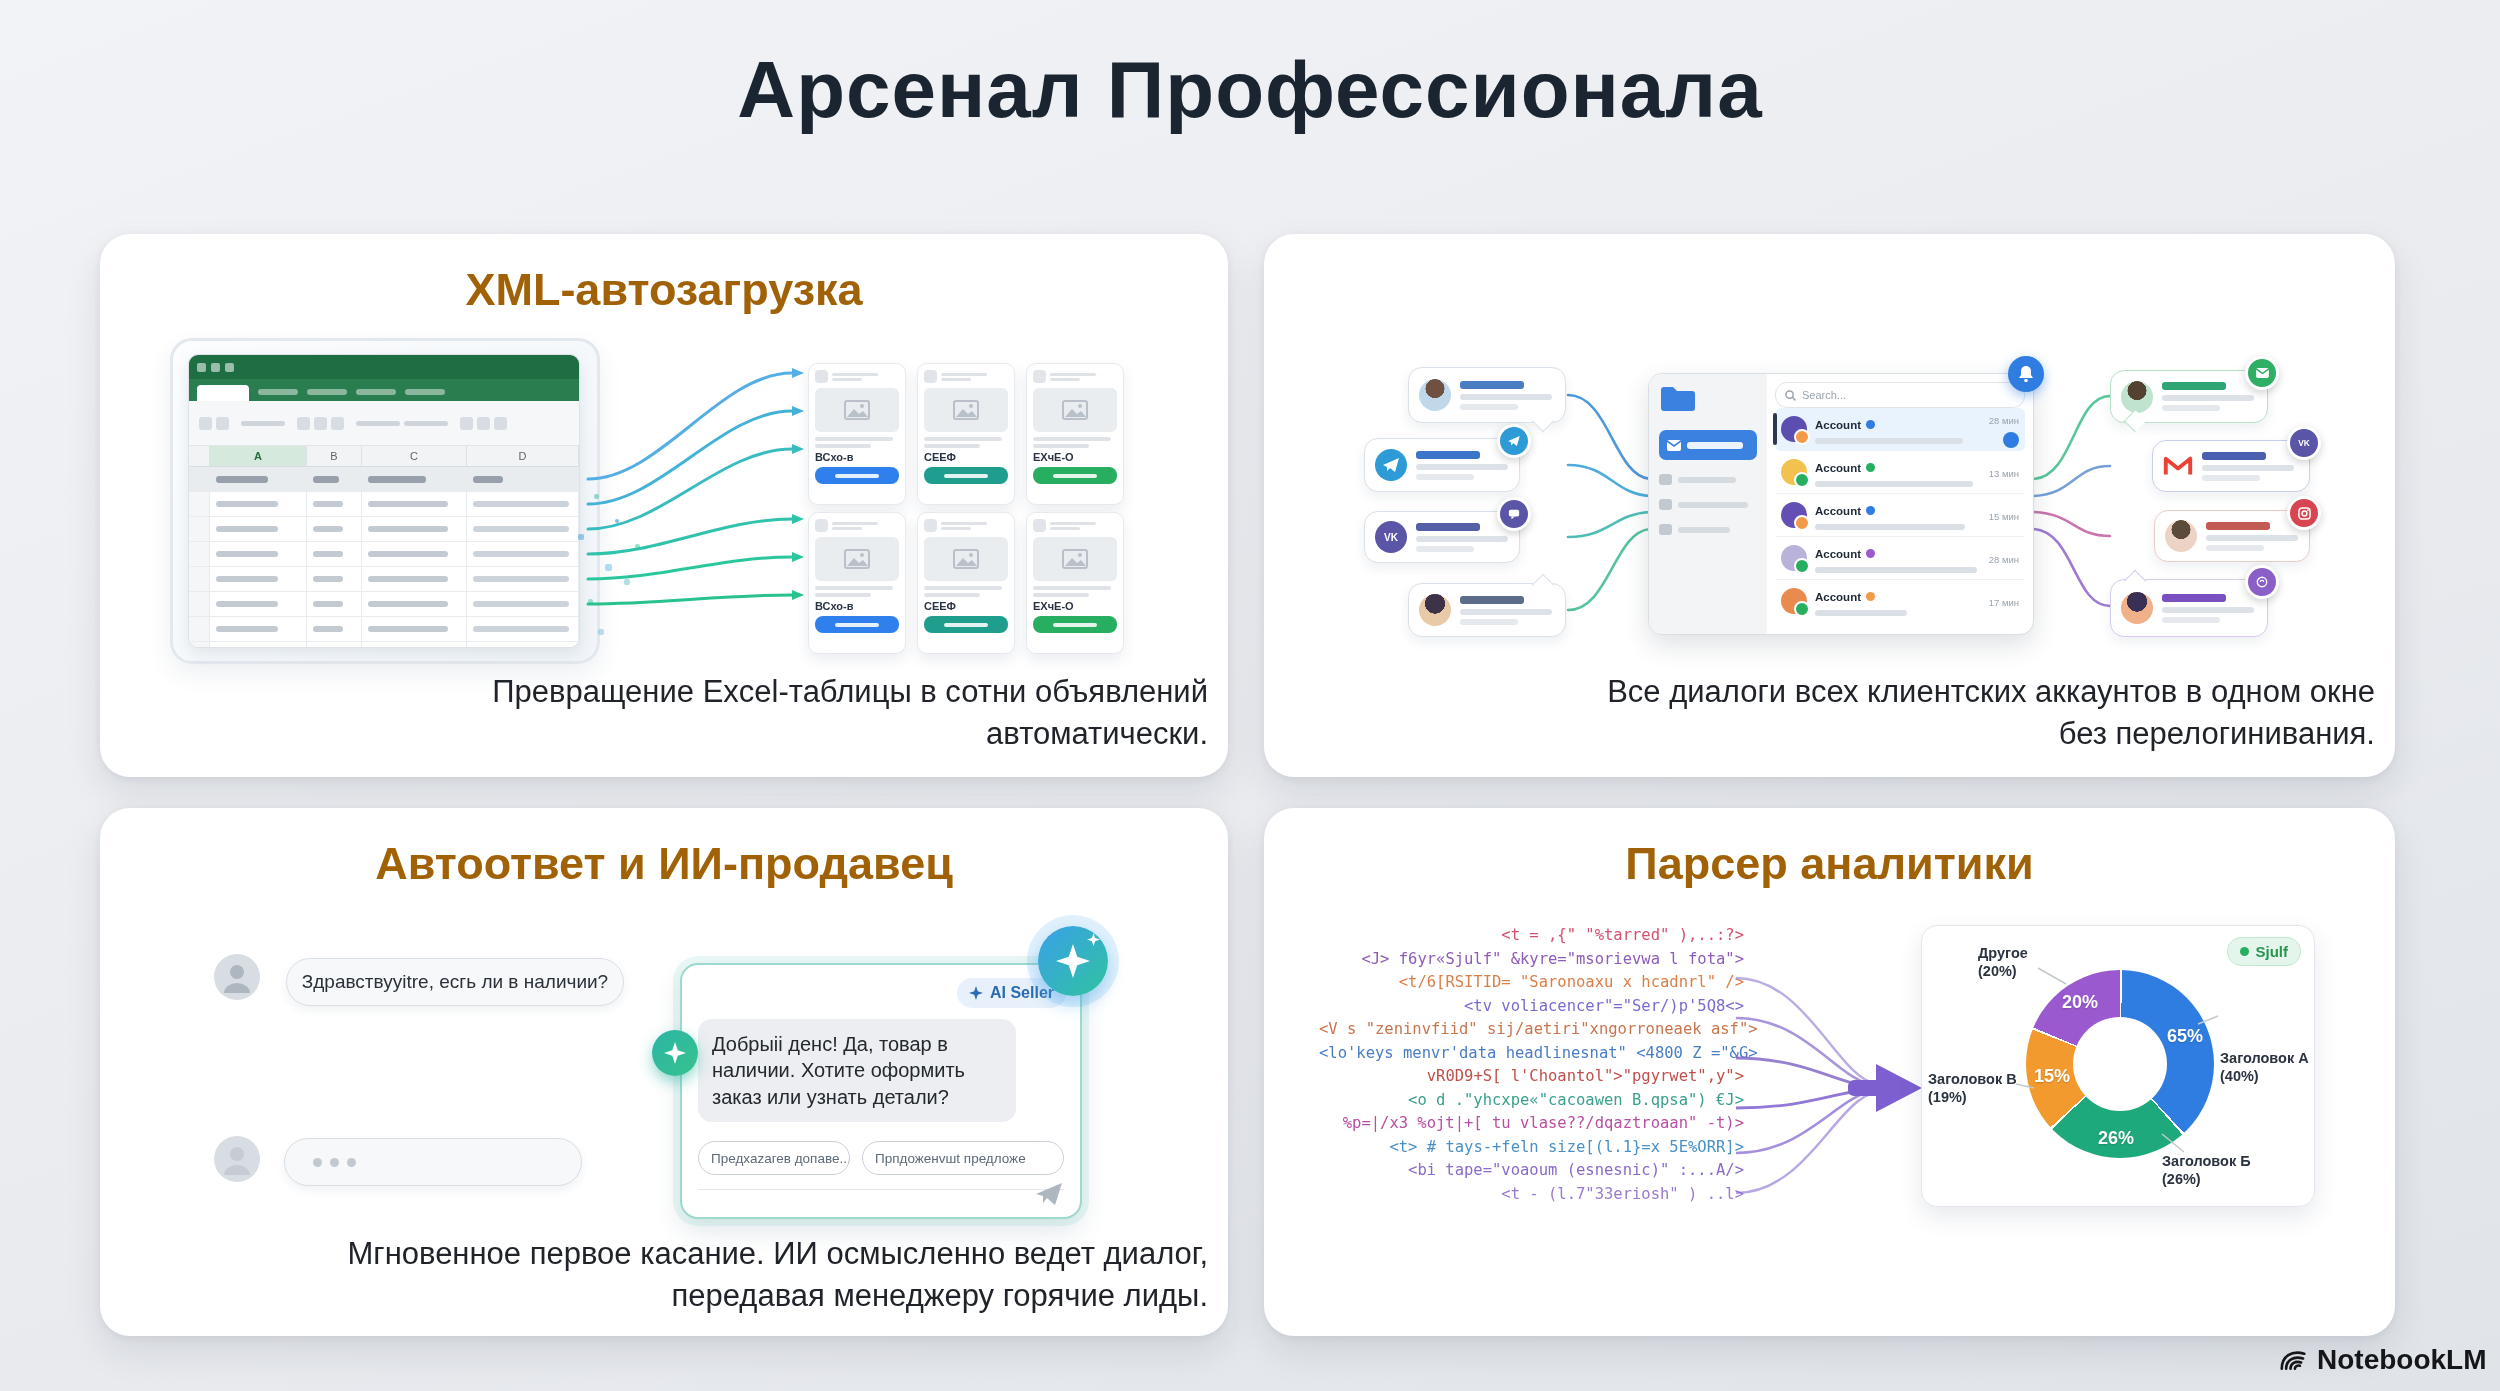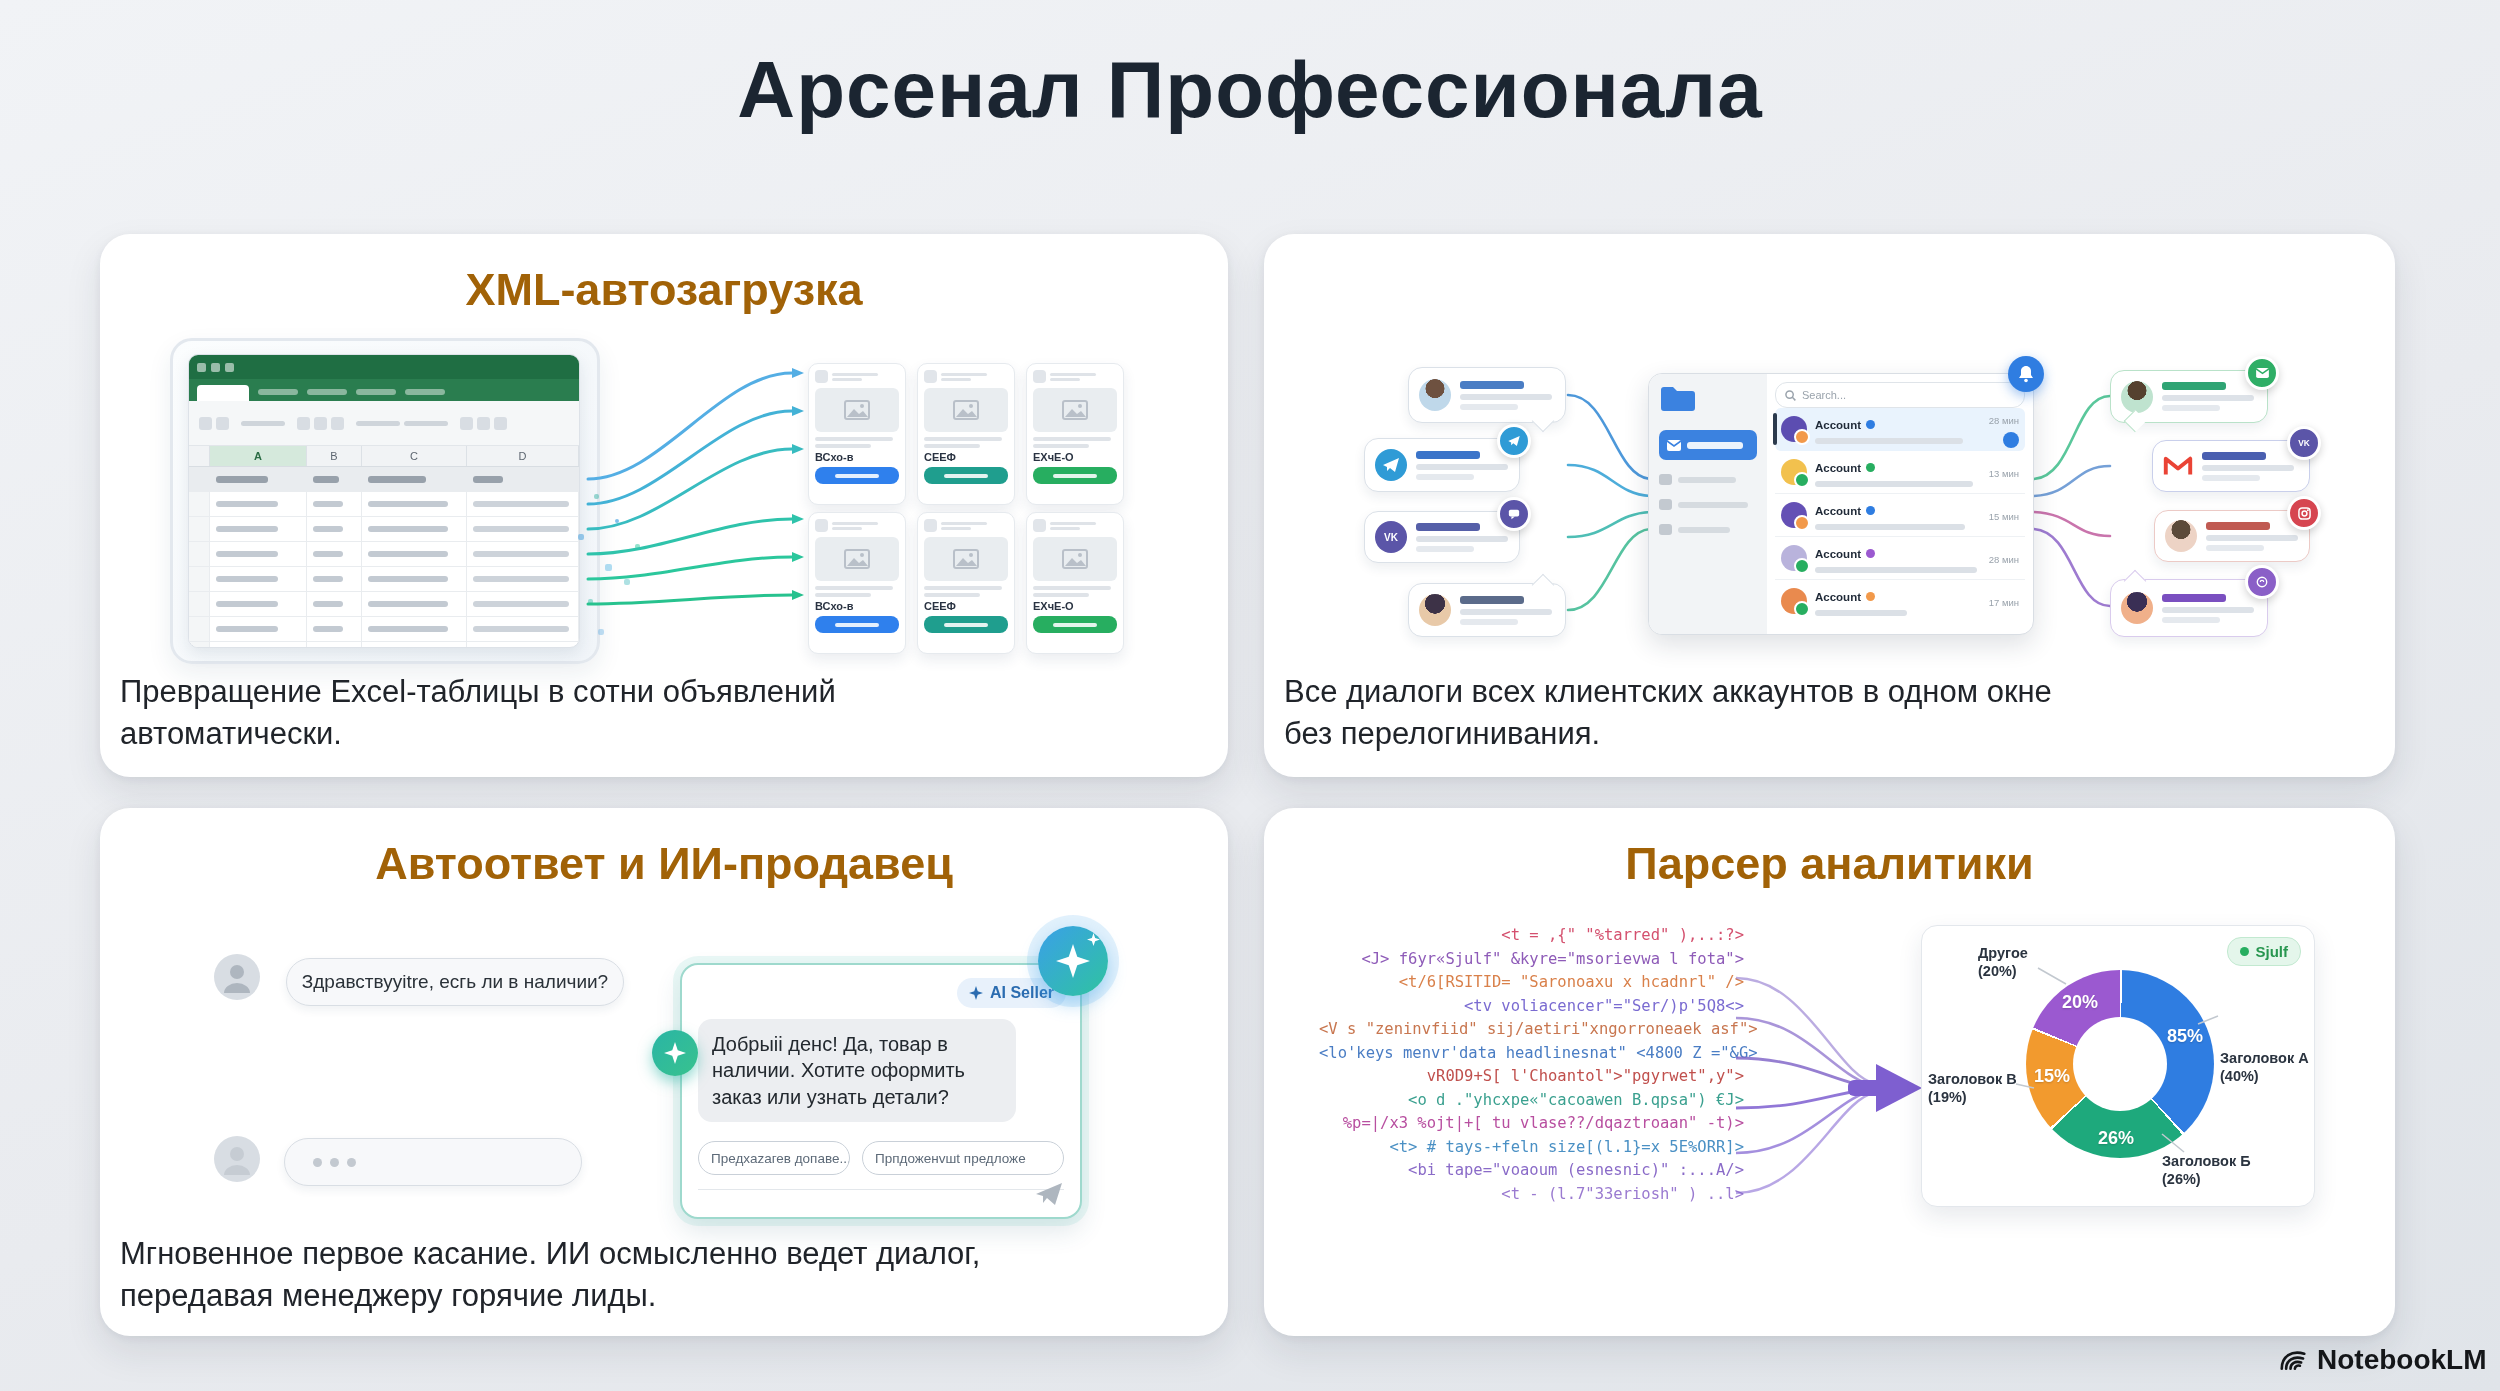--- a/index.html
+++ b/index.html
@@ -6,21 +6,21 @@
   .stage{position:relative;width:2500px;height:1391px;overflow:hidden;
     background:linear-gradient(160deg,#f1f3f6 0%,#e9ebef 55%,#e0e4e9 100%);
     font-family:"Liberation Sans",sans-serif;color:#1b2430;}
   .abs{position:absolute;}
   .page-title{position:absolute;left:0;right:0;top:44px;text-align:center;
     font-size:80px;font-weight:700;color:#1b2531;letter-spacing:1px;}
   .card{position:absolute;background:#fff;border-radius:30px;
     box-shadow:0 16px 36px rgba(25,35,55,.10),0 2px 8px rgba(25,35,55,.06);}
   .card-title{position:absolute;top:30px;left:0;right:0;text-align:center;
     font-size:45px;font-weight:700;color:#a16207;}
-  .card-caption{position:absolute;left:20px;right:20px;text-align:left;
+  .card-caption{position:absolute;left:20px;right:20px;text-align:right;
     font-size:31px;line-height:1.35;color:#20242a;white-space:pre-line;}
 
   
   .excel-frame{position:absolute;left:70px;top:104px;width:424px;height:320px;
     border:3px solid #e3e8ee;border-radius:22px;
     background:linear-gradient(135deg,#fbfdfe,#f1f5f9);
     box-shadow:0 10px 24px rgba(30,60,90,.08);}
   .excel{position:absolute;left:15px;top:13px;width:390px;height:292px;background:#fff;
     border-radius:10px;overflow:hidden;border:1px solid #dde2e8;box-shadow:0 6px 16px rgba(30,60,90,.10);}
   .xl-titlebar{height:24px;background:#1f6e43;display:flex;align-items:center;gap:5px;padding:0 8px;}
@@ -739,21 +739,21 @@
         <span>Sjulf</span>
       </div>
       <div class="donut" style="background: conic-gradient(rgb(255, 255, 255) 0deg, rgb(255, 255, 255) 1.4deg, rgb(47, 125, 225) 1.4deg, rgb(47, 125, 225) 137.143deg, rgb(255, 255, 255) 137.143deg, rgb(255, 255, 255) 138.543deg, rgb(30, 169, 124) 138.543deg, rgb(30, 169, 124) 226.286deg, rgb(255, 255, 255) 226.286deg, rgb(255, 255, 255) 227.686deg, rgb(242, 154, 46) 227.686deg, rgb(242, 154, 46) 291.429deg, rgb(255, 255, 255) 291.429deg, rgb(255, 255, 255) 292.829deg, rgb(155, 89, 208) 292.829deg, rgb(155, 89, 208) 360deg);"></div>
       <div class="donut-hole"></div>
       <svg class="abs" style="left:0;top:0;" width="392" height="280" viewBox="0 0 392 280">
         <polyline points="116,42 144,58" stroke="#c2c8cf" stroke-width="1.5" fill="none"></polyline>
         <polyline points="296,90 276,98" stroke="#c2c8cf" stroke-width="1.5" fill="none"></polyline>
         <polyline points="94,158 112,162" stroke="#c2c8cf" stroke-width="1.5" fill="none"></polyline>
         <polyline points="262,226 240,208" stroke="#c2c8cf" stroke-width="1.5" fill="none"></polyline>
       </svg>
-      <span class="dl" style="left:245px;top:100px;">85%</span>
+      <span class="dl" style="left:245px;top:100px;">65%</span>
       <span class="dl" style="left:176px;top:202px;">26%</span>
       <span class="dl" style="left:112px;top:140px;">15%</span>
       <span class="dl" style="left:140px;top:66px;">20%</span>
       <span class="dt" style="left:56px;top:18px;">Другое
 (20%)</span>
       <span class="dt" style="left:298px;top:76px;margin-top:47px;">Заголовок A
 (40%)</span>
       <span class="dt" style="left:6px;top:144px;">Заголовок В
 (19%)</span>
       <span class="dt" style="left:240px;top:226px;">Заголовок Б

